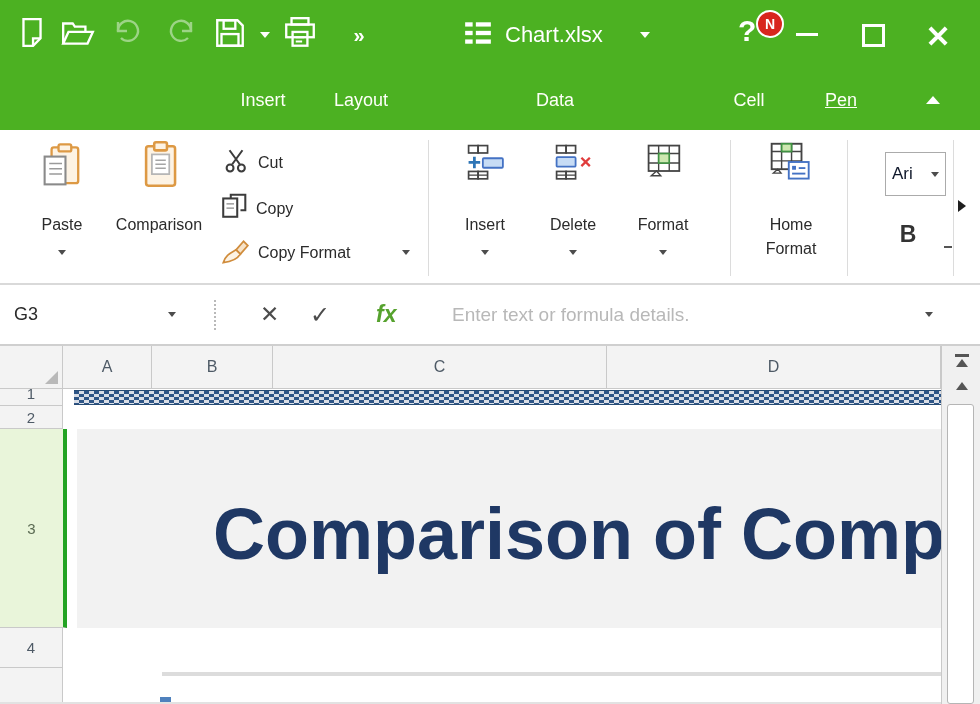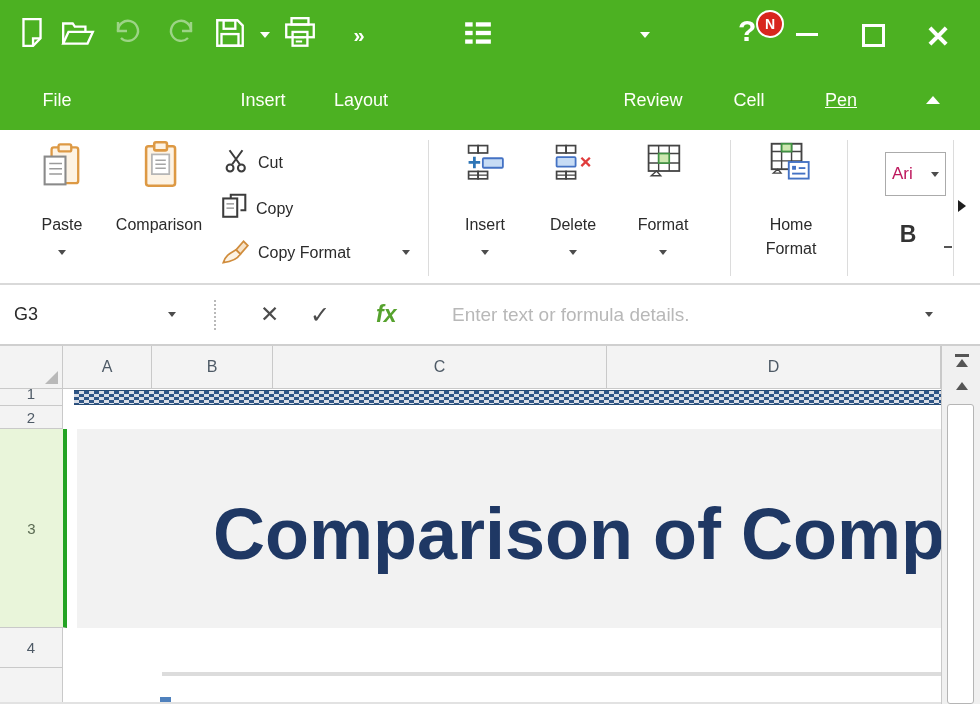--- a/index.html
+++ b/index.html
@@ -68,21 +68,21 @@
   #caret-delete{left:569px;top:120px;}
   #ico-format{left:647px;top:14px;}
   #lbl-format{left:628px;top:84px;width:70px;}
   #caret-format{left:659px;top:120px;}
   #ico-cellformat{left:770px;top:12px;}
   #lbl-cell1{left:754px;top:84px;width:74px;}
   #lbl-cell2{left:754px;top:108px;width:74px;}
 
   #fontname-box{left:885px;top:22px;width:61px;height:44px;border:1px solid #ababab;box-sizing:border-box;
       display:flex;align-items:center;padding:0 6px;}
-  #fontname-box .fname{color:#be185d;font-size:17px;flex:1;}
+  #fontname-box .fname{color:#0f172a;font-size:17px;flex:1;}
   #btn-bold{left:893px;top:88px;width:30px;height:32px;color:#333;font-size:23px;font-weight:bold;
       display:flex;align-items:center;justify-content:center;}
   #partial-ctl{left:944px;top:116px;width:8px;height:2px;background:#555;}
   #ribbon-expand{left:958px;top:70px;width:0;height:0;border-top:6px solid transparent;
       border-bottom:6px solid transparent;border-left:8px solid #1f1f1f;}
 
   
   #formulabar{left:0;top:285px;width:980px;height:61px;background:#fff;border-bottom:2px solid #cfcfcf;box-sizing:border-box;}
   #cellref{left:14px;top:0;height:59px;display:flex;align-items:center;color:#2b2b2b;font-size:18px;}
   #caret-name{left:168px;top:27px;}
@@ -208,35 +208,35 @@
         <svg width="30" height="28" viewBox="0 0 28 26">
             <rect x="2" y="3" width="7" height="4" fill="#fff"></rect>
             <rect x="12" y="3" width="14" height="4" fill="#fff"></rect>
             <rect x="2" y="11" width="7" height="4" fill="#fff"></rect>
             <rect x="12" y="11" width="14" height="4" fill="#fff"></rect>
             <rect x="2" y="19" width="7" height="4" fill="#fff"></rect>
             <rect x="12" y="19" width="14" height="4" fill="#fff"></rect>
           </svg>
       </span>
     </div>
+    <div id="doc-title" class="abs">Chart.xlsx</div>
     <div id="title-caret" class="abs">
         <div class="w-caret"></div>
       </div>
     <div id="help-q" class="abs">?</div>
     <div id="help-badge" class="abs">N</div>
     <div id="btn-min" class="abs"></div>
     <div id="btn-max" class="abs"></div>
     <div id="btn-close" class="abs">✕</div>
   </div>
 
   <div id="tabbar" class="abs">
-    <div class="tab" id="tab-file">File</div>
     <div class="tab" id="tab-insert">Insert</div>
     <div class="tab" id="tab-layout">Layout</div>
-    <div class="tab" id="tab-review">Review</div>
+    <div class="tab" id="tab-data">Data</div>
     <div class="tab" id="tab-view">Cell</div>
     <div class="tab" id="tab-pen">Pen</div>
     <div id="ribbon-collapse" class="abs"></div>
   </div>
 
   <div id="ribbon" class="abs">
 
     <div id="grp-paste-icon" class="abs">
       <span>
         <svg width="44" height="50" viewBox="0 0 38 42">

